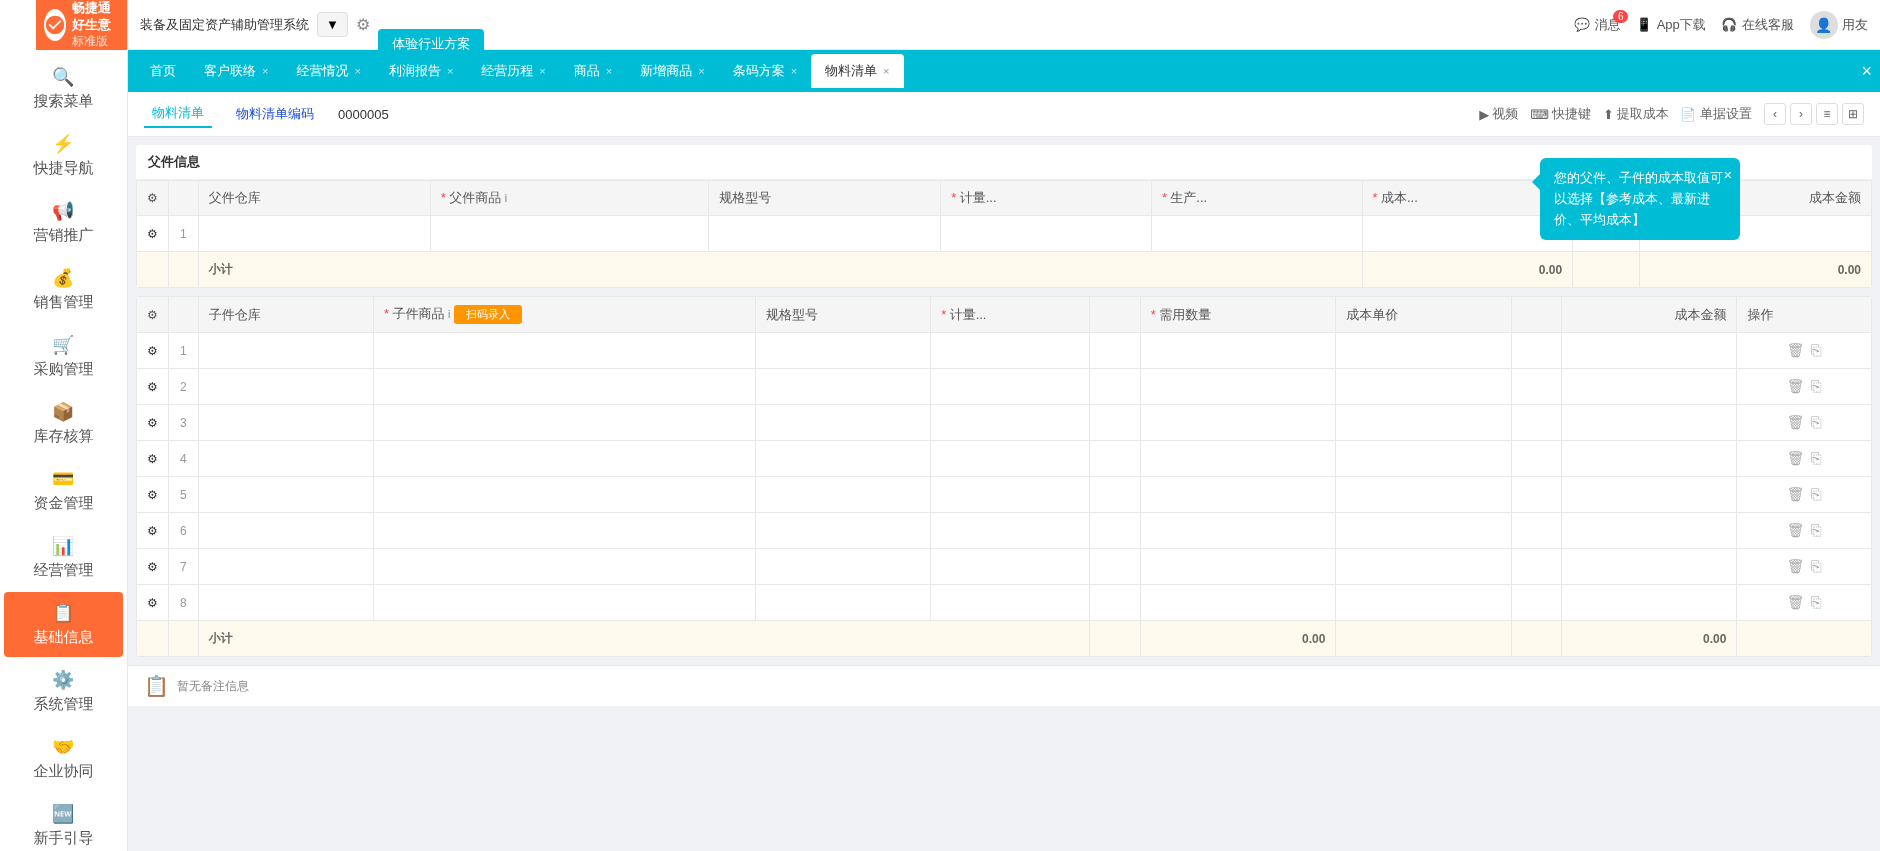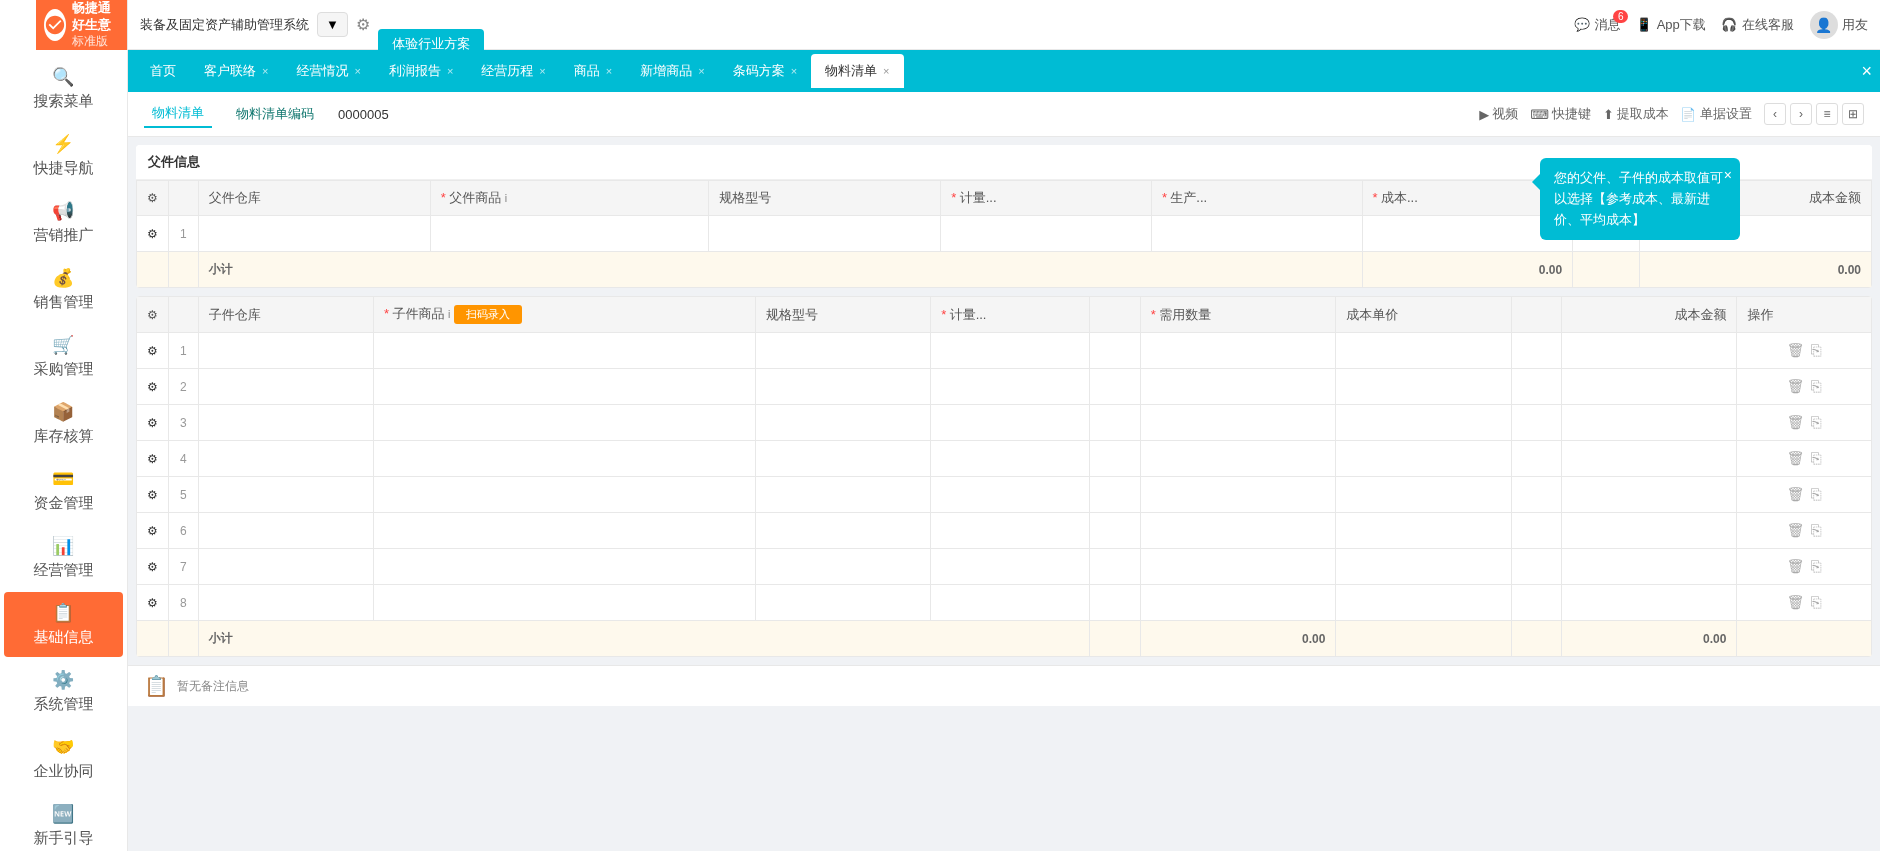--- a/index.html
+++ b/index.html
@@ -38,21 +38,21 @@
     .nav-tab.active { background: #fff; color: #333; }
     .nav-tab .close { font-size: 11px; color: rgba(255,255,255,0.7); margin-left: 2px; }
     .nav-tab.active .close { color: #999; }
     .nav-close-all { margin-left: auto; color: #fff; cursor: pointer; font-size: 18px; }
 
     
     .content { flex: 1; overflow-y: auto; background: #f0f2f5; padding: 0; }
 
     
     .page-header { background: #fff; padding: 8px 16px; display: flex; align-items: center; gap: 16px; border-bottom: 1px solid #e8e8e8; }
-    .page-header-tab { color: #0f766e; cursor: pointer; font-size: 13px; padding: 4px 8px; }
+    .page-header-tab { color: #1d4ed8; cursor: pointer; font-size: 13px; padding: 4px 8px; }
     .page-header-tab.active { color: #00bcd4; border-bottom: 2px solid #00bcd4; }
     .page-header-code { color: #333; font-size: 13px; }
     .page-header-actions { margin-left: auto; display: flex; align-items: center; gap: 12px; color: #666; font-size: 12px; }
     .page-header-action { display: flex; align-items: center; gap: 3px; cursor: pointer; }
 
     
     .section { background: #fff; margin: 8px; border-radius: 4px; overflow: hidden; }
     .section-title { padding: 8px 12px; font-size: 13px; font-weight: bold; color: #333; background: #fff; border-bottom: 1px solid #f0f0f0; }
 
     

